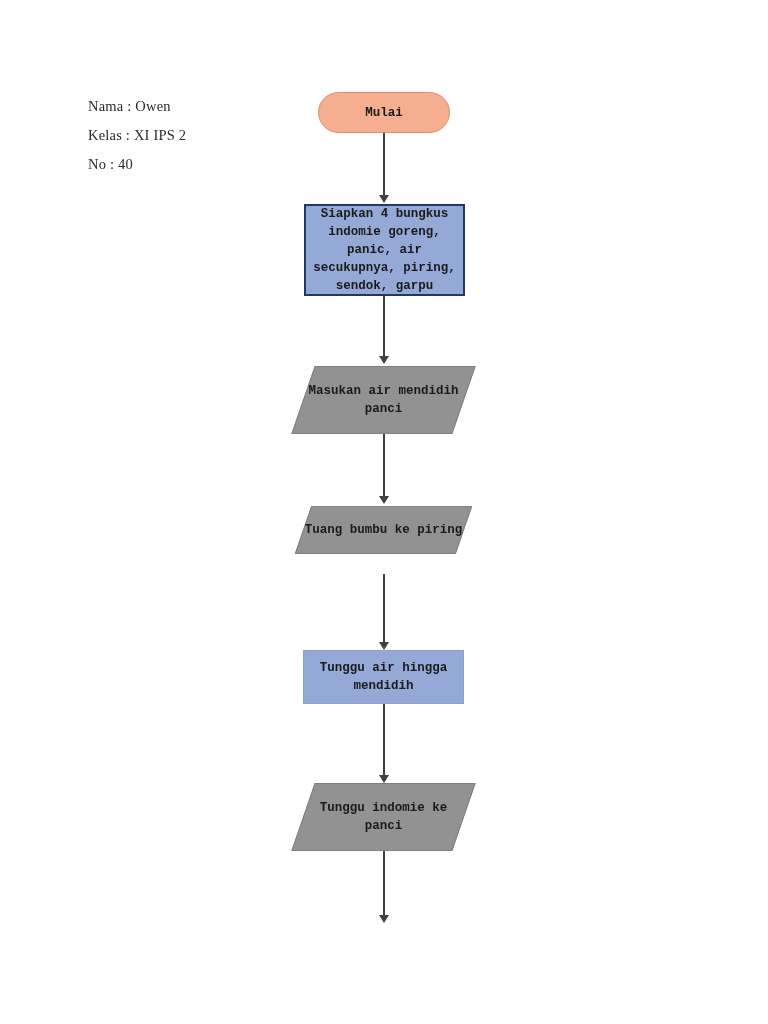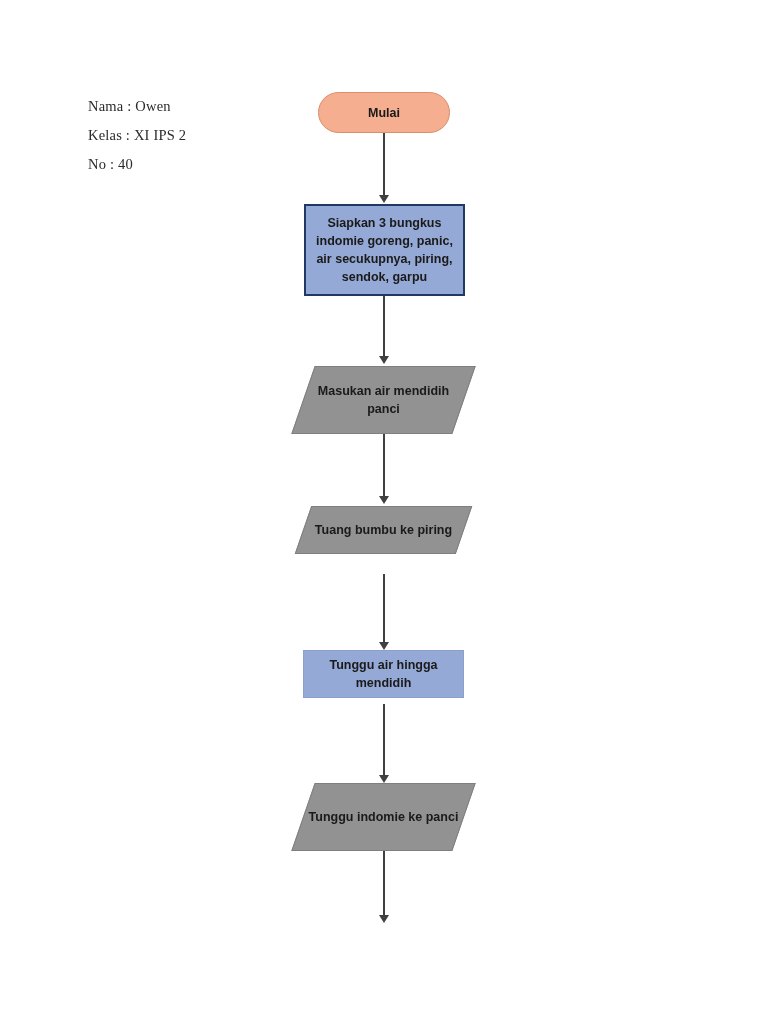--- a/index.html
+++ b/index.html
@@ -43,21 +43,21 @@
     position: absolute;
     box-sizing: border-box;
     display: flex;
     align-items: center;
     justify-content: center;
     text-align: center;
     color: #1a1a1a;
     font-weight: bold;
     font-size: 12.5px;
     line-height: 18px;
-    font-family: Liberation Sans, sans-serif;
+    font-family: Liberation Mono, monospace;
   }
 
   
   .node-terminator {
     background: #F5AE90;
     border: 1.2px solid #D98E6E;
     border-radius: 22px;
   }
 
   
@@ -118,21 +118,21 @@
 <div id="flowchart">
 
   <div class="node node-terminator" style="left:318px; top:92px; width:132px; height:41px;">
     <span>Mulai</span>
   </div>
 
   <div class="connector" style="left:383px; top:133px; height:62px;"></div>
   <div class="arrowhead" style="left:379px; top:195px;"></div>
 
   <div class="node node-process selected" style="left:304px; top:204px; width:161px; height:92px; padding:0 6px;">
-    <span>Siapkan 3 bungkus indomie goreng, panic, air secukupnya, piring, sendok, garpu</span>
+    <span>Siapkan 4 bungkus indomie goreng, panic, air secukupnya, piring, sendok, garpu</span>
   </div>
 
   <div class="connector" style="left:383px; top:296px; height:60px;"></div>
   <div class="arrowhead" style="left:379px; top:356px;"></div>
 
   <div class="node node-data" style="left:303px; top:366px; width:161px; height:68px;">
     <span class="skew-bg"></span>
     <span class="data-label">Masukan air mendidih panci</span>
   </div>
 
@@ -140,21 +140,21 @@
   <div class="arrowhead" style="left:379px; top:496px;"></div>
 
   <div class="node node-data" style="left:303px; top:506px; width:161px; height:48px;">
     <span class="skew-bg"></span>
     <span class="data-label">Tuang bumbu ke piring</span>
   </div>
 
   <div class="connector" style="left:383px; top:574px; height:68px;"></div>
   <div class="arrowhead" style="left:379px; top:642px;"></div>
 
-  <div class="node node-process" style="left:303px; top:650px; width:161px; height:48px; padding:0 6px;">
+  <div class="node node-process" style="left:303px; top:650px; width:161px; height:54px; padding:0 6px;">
     <span>Tunggu air hingga mendidih</span>
   </div>
 
   <div class="connector" style="left:383px; top:704px; height:71px;"></div>
   <div class="arrowhead" style="left:379px; top:775px;"></div>
 
   <div class="node node-data" style="left:303px; top:783px; width:161px; height:68px;">
     <span class="skew-bg"></span>
     <span class="data-label">Tunggu indomie ke panci</span>
   </div>

